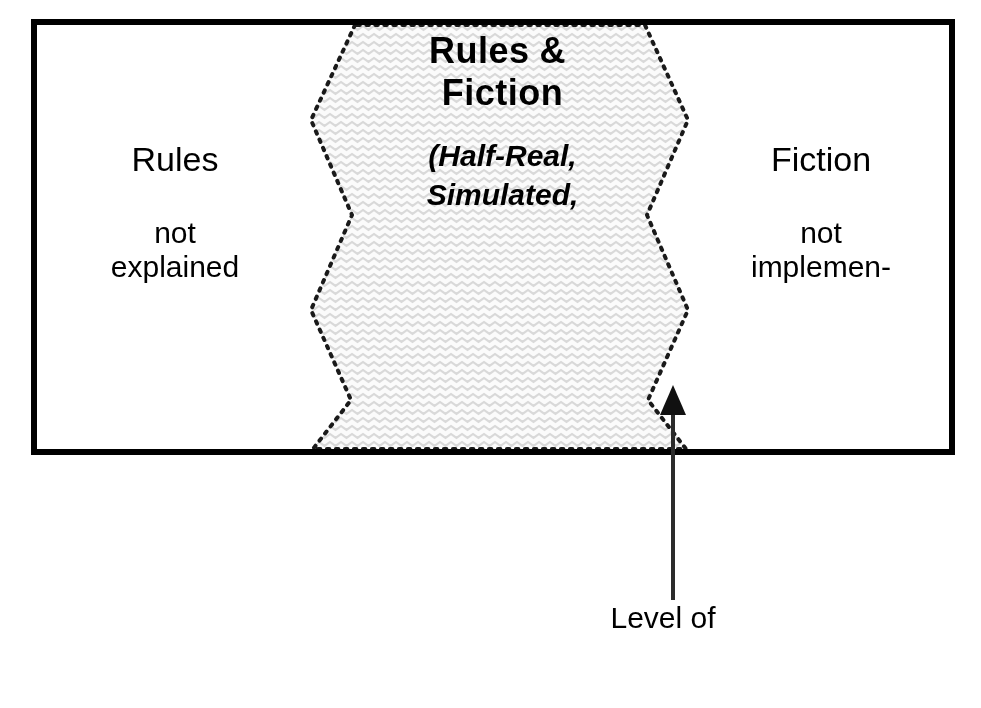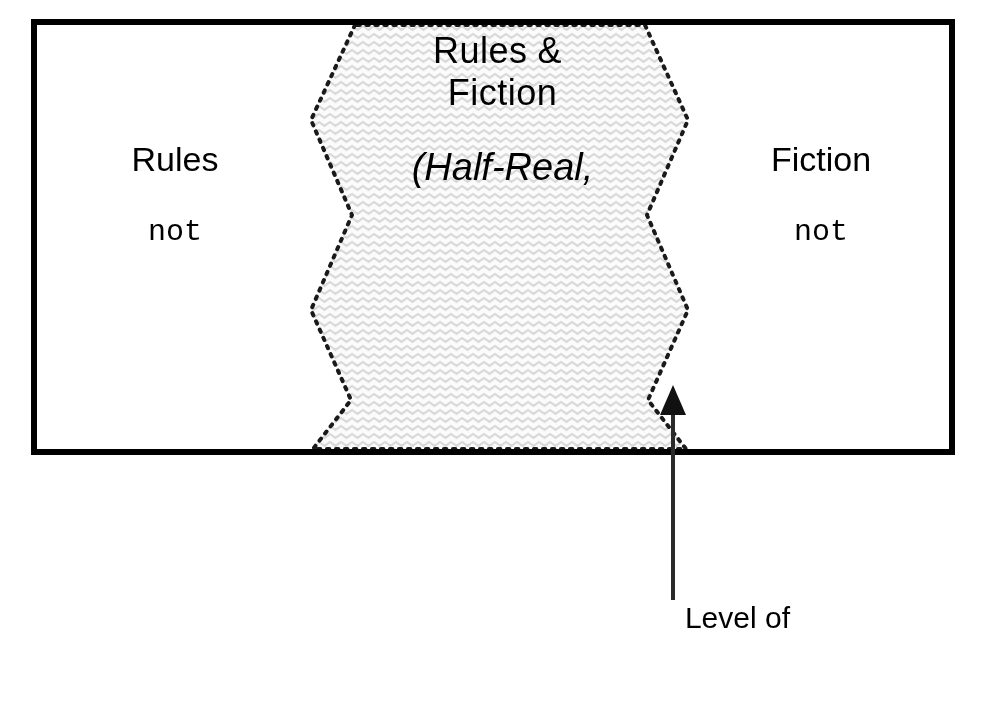--- a/index.html
+++ b/index.html
@@ -46,59 +46,58 @@
     line-height: 1.12;
   }
   .col-heading {
     font-size: 34px;
     font-weight: 400;
     white-space: nowrap;
   }
   .col-body {
     font-size: 30px;
     font-weight: 400;
-    font-family: Liberation Mono, monospace;
   }
   .col-body div { white-space: nowrap; }
 
   #col-rules   { left: 45px;  top: 140px; width: 260px; }
   #col-fiction { left: 692px; top: 140px; width: 258px; }
   #col-rules .col-body,
   #col-fiction .col-body { margin-top: 38px; }
 
   #col-center {
     position: absolute;
     left: 330px;
     top: 30px;
     width: 345px;
     text-align: center;
   }
   .center-heading {
     font-size: 36px;
-    font-weight: 400;
+    font-weight: 700;
     line-height: 1.18;
     letter-spacing: 0.5px;
   }
   .center-heading .amp { padding: 0 10px; }
   .center-sub {
-    margin-top: 28px;
-    font-size: 38px;
-    font-weight: 400;
+    margin-top: 21px;
+    font-size: 30px;
+    font-weight: 700;
     font-style: italic;
     line-height: 1.3;
   }
   .center-sub div { white-space: nowrap; }
 
   
   #caption {
     position: absolute;
-    left: 560px;
+    left: 548px;
     top: 601px;
     width: 230px;
-    text-align: right;
+    text-align: center;
     font-size: 30px;
     line-height: 1.16;
   }
   #caption div { white-space: nowrap; }
 </style>
 </head>
 <body>
 
 <div id="stage">
 
@@ -138,37 +137,40 @@
     <g>
       <line x1="673" y1="600" x2="673" y2="400" stroke="#2b2b2b" stroke-width="4"></line>
       <polygon points="673,385 660,415 686,415" fill="#111111"></polygon>
     </g>
   </svg>
 
   <div class="column" id="col-rules">
     <div class="col-heading">Rules</div>
     <div class="col-body">
       <div>not</div>
+      <div>explained</div>
     </div>
   </div>
 
   <div id="col-center">
     <div class="center-heading">
       <span>Rules</span><span class="amp">&amp;</span><br>
       <span>Fiction</span>
     </div>
     <div class="center-sub">
       <div>(Half-Real,</div>
+      <div>Simulated,</div>
     </div>
   </div>
 
   <div class="column" id="col-fiction">
     <div class="col-heading">Fiction</div>
     <div class="col-body">
       <div>not</div>
+      <div>implemen-</div>
     </div>
   </div>
 
   <div id="caption">
     <div>Level of</div>
   </div>
 
 </div>
 
 </body></html>

